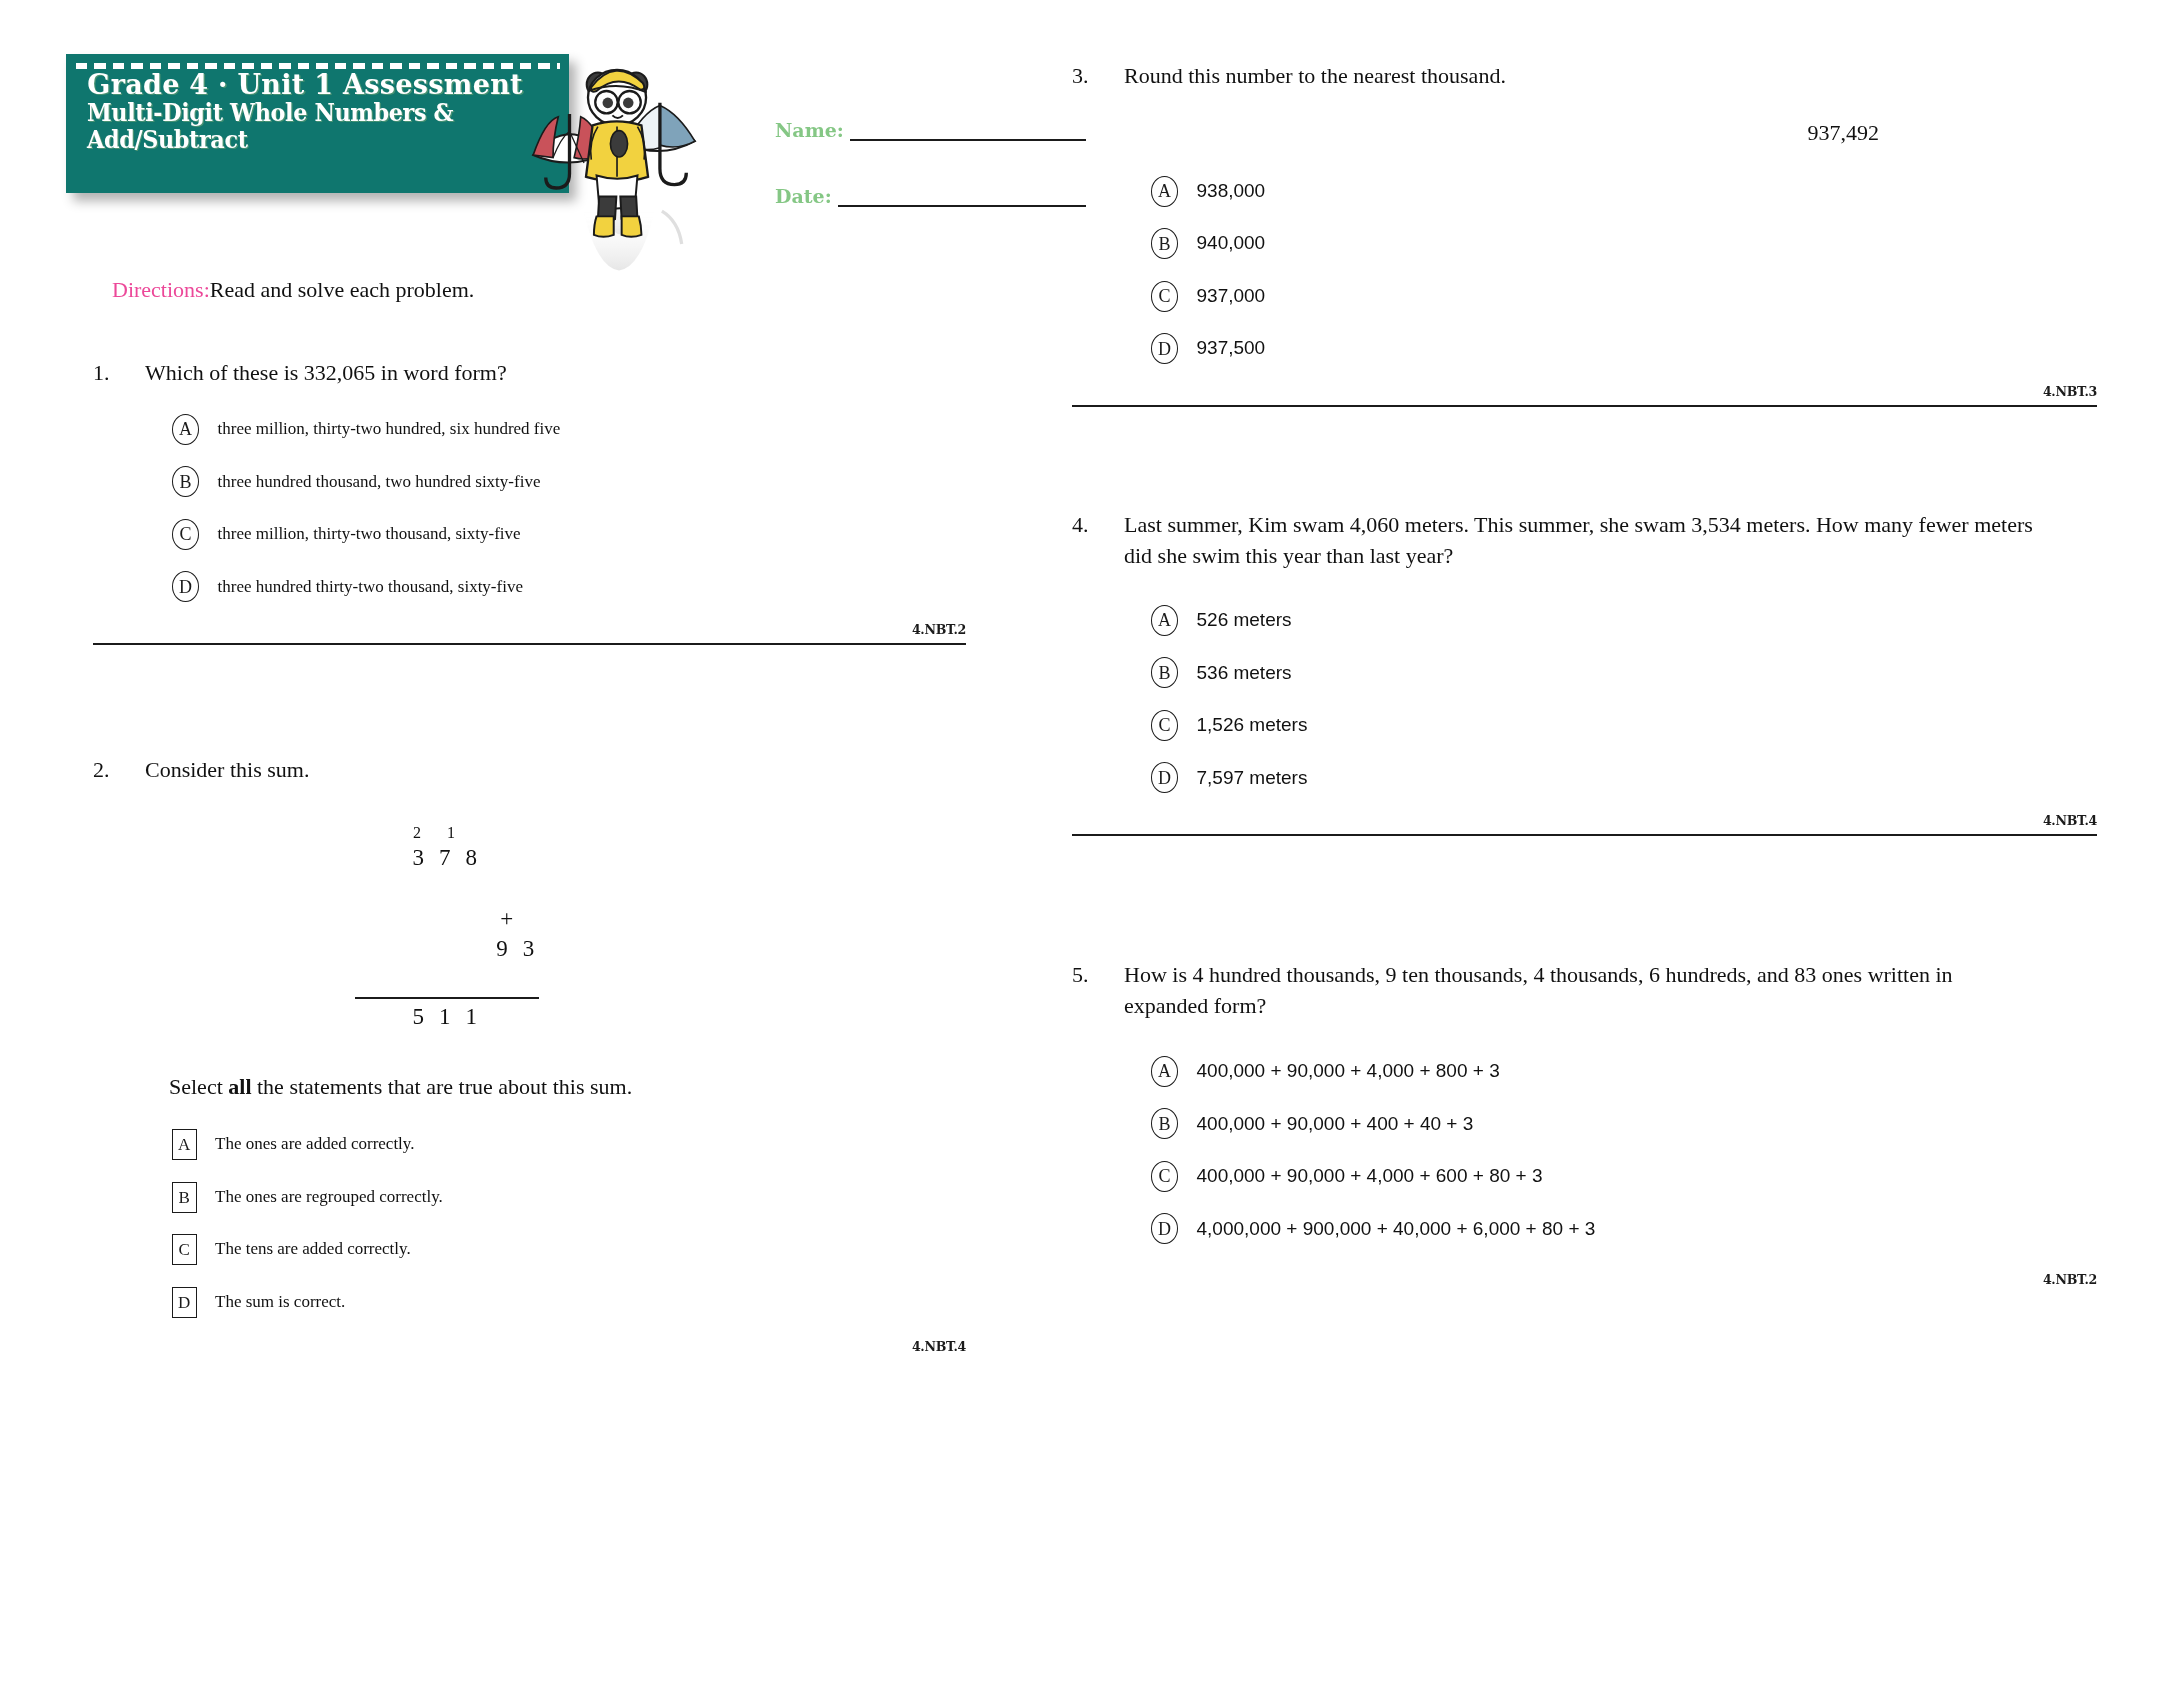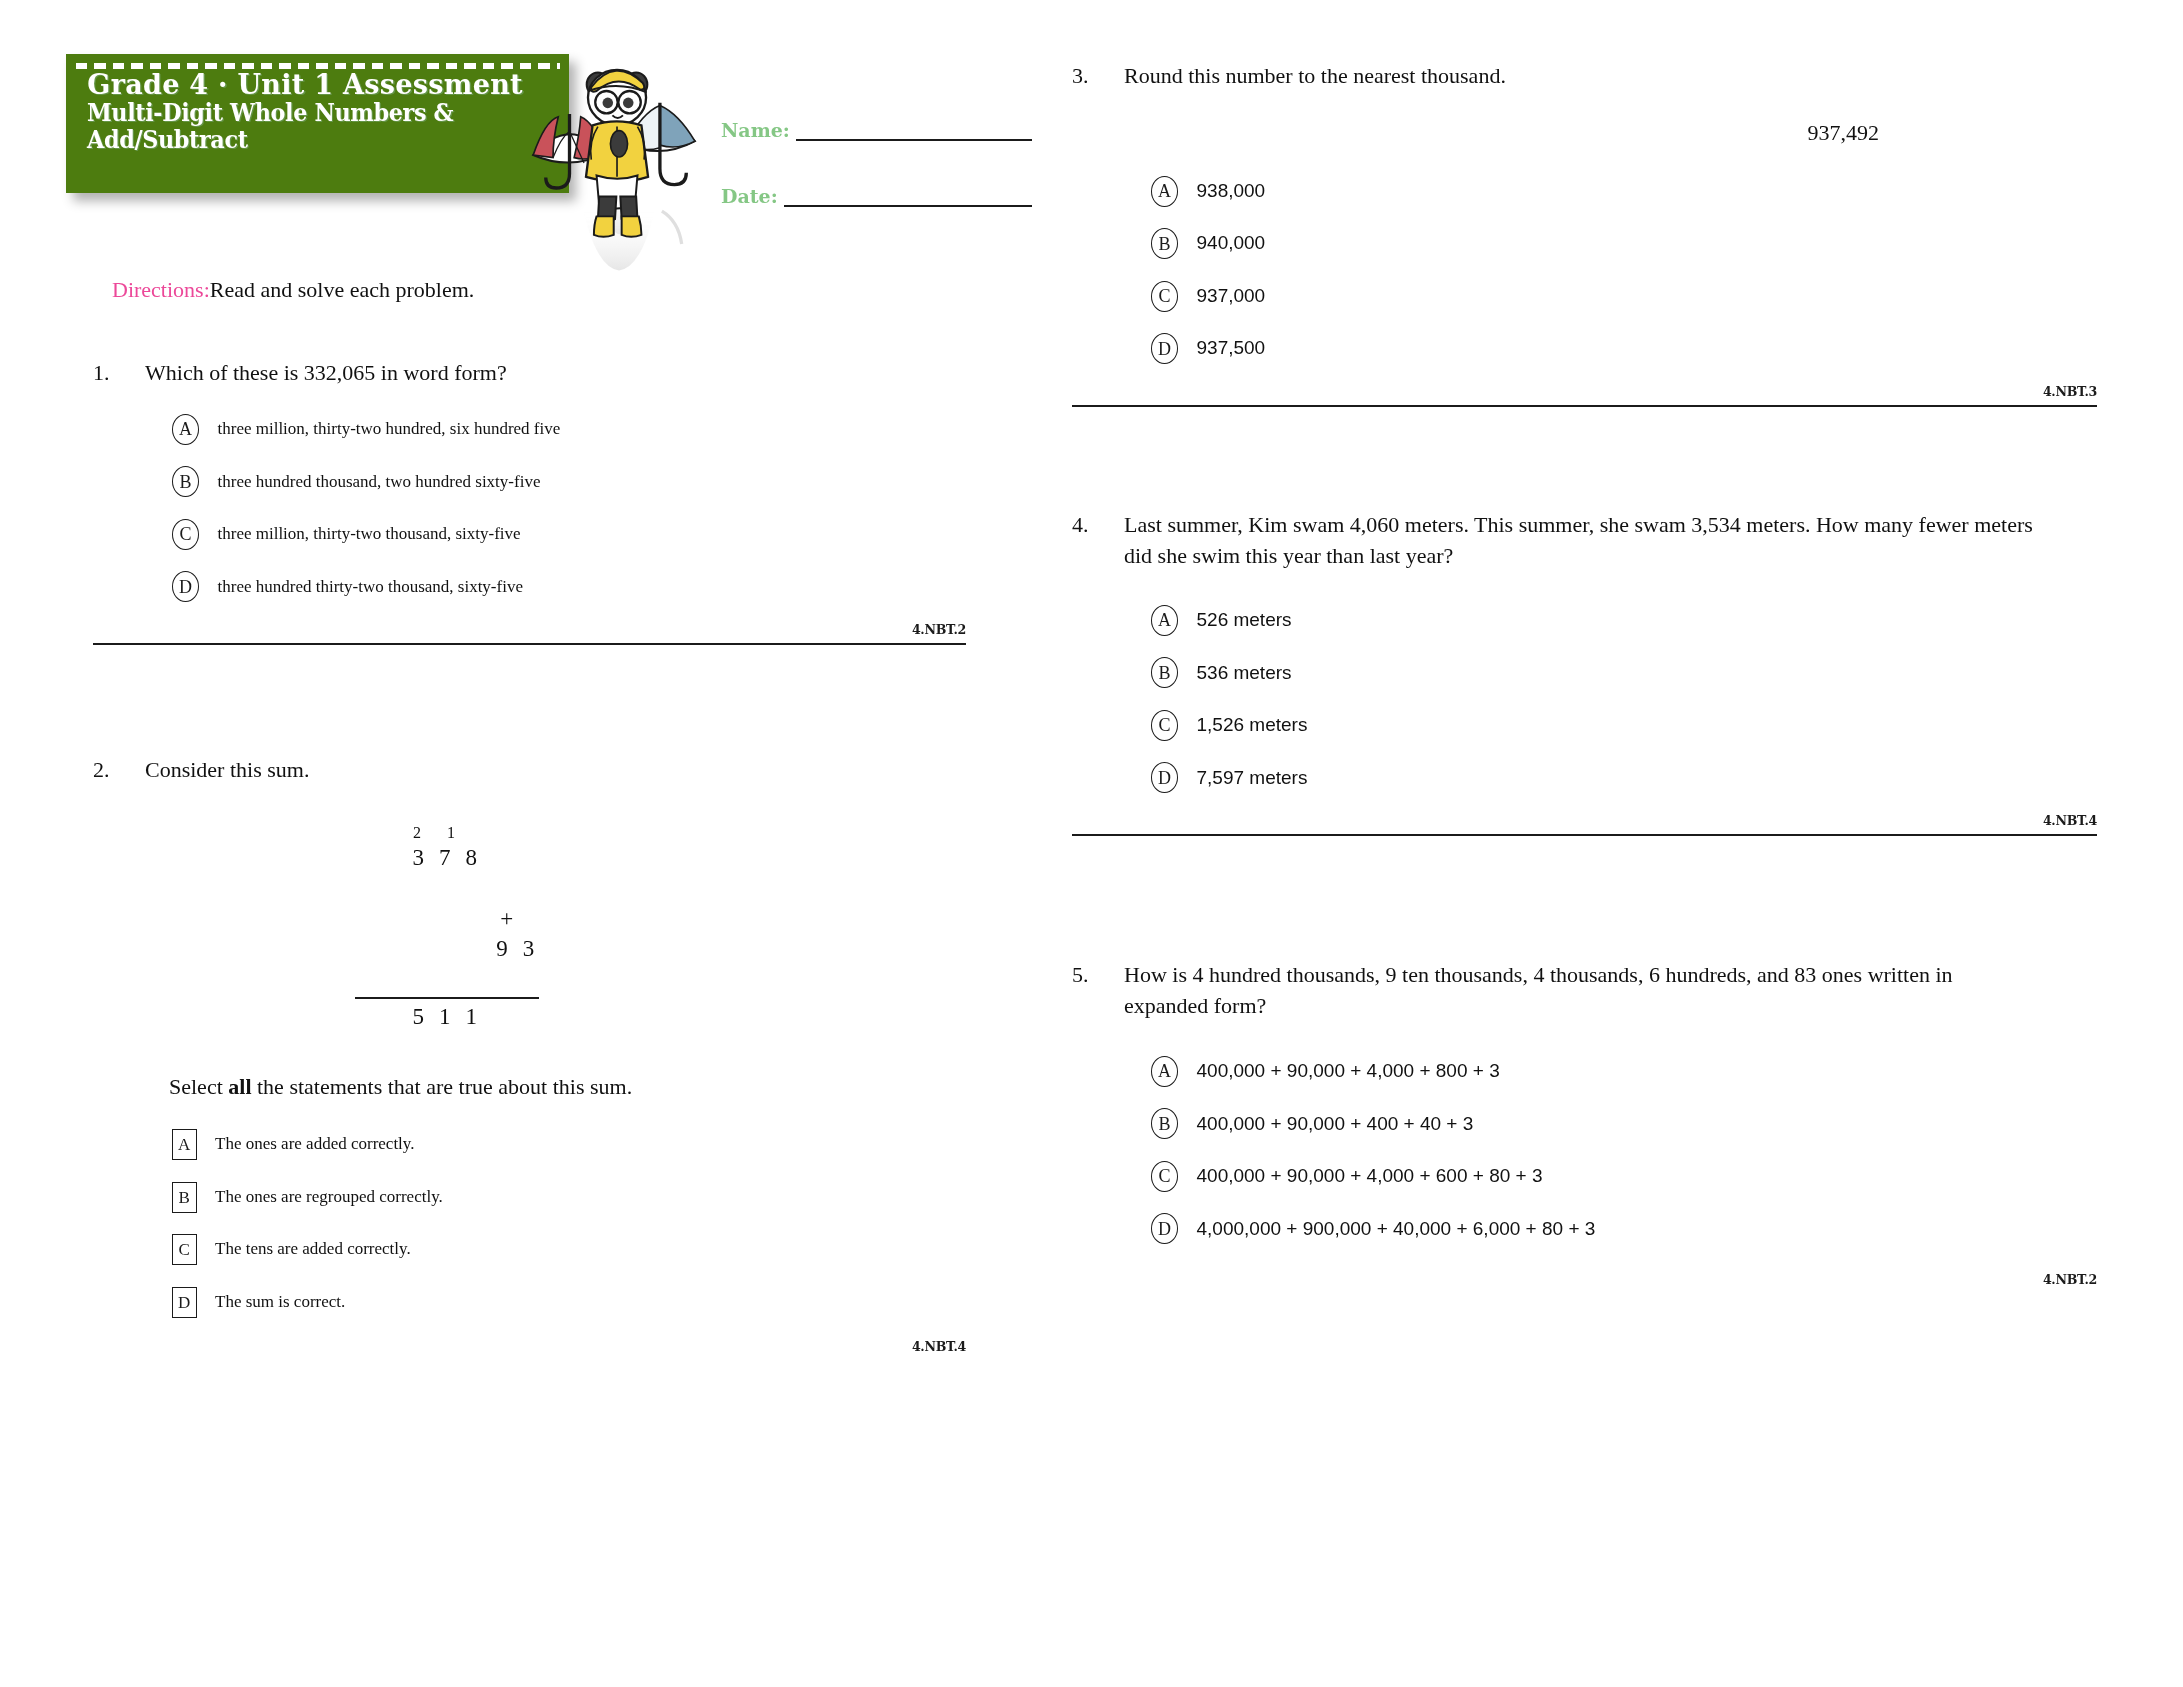--- a/index.html
+++ b/index.html
@@ -37,21 +37,21 @@
     top: 46px;
     width: 939px;
     height: 212px;
   }
   .banner {
     position: absolute;
     left: 3.3px;
     top: 8px;
     width: 503px;
     height: 139px;
-    background: #4d7c0f;
+    background: #0f766e;
     box-shadow: 6.6px 8px 10.6px rgba(0,0,0,0.30);
     box-sizing: border-box;
     padding: 17px 20px 0 21px;
   }
   .banner::before {
     content: "";
     position: absolute;
     left: 9.3px;
     right: 9.3px;
     top: 8.6px;
@@ -89,21 +89,21 @@
     position: absolute;
     left: 457px;
     top: -6.6px;
     width: 198px;
     height: 232px;
   }
 
   
   .namedate {
     position: absolute;
-    left: 658px;
+    left: 712px;
     top: 73px;
     width: 311px;
   }
   .nd-row {
     display: flex;
     align-items: flex-end;
     margin-bottom: 44px;
   }
   .nd-label {
     font-family: "DejaVu Serif", serif;

